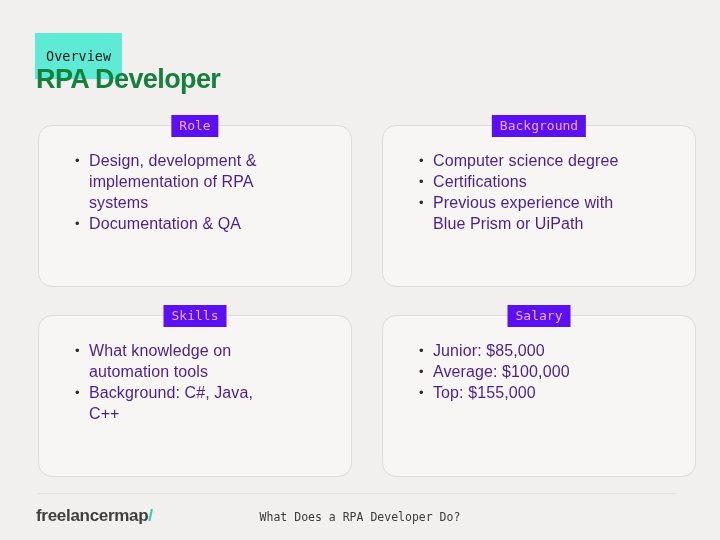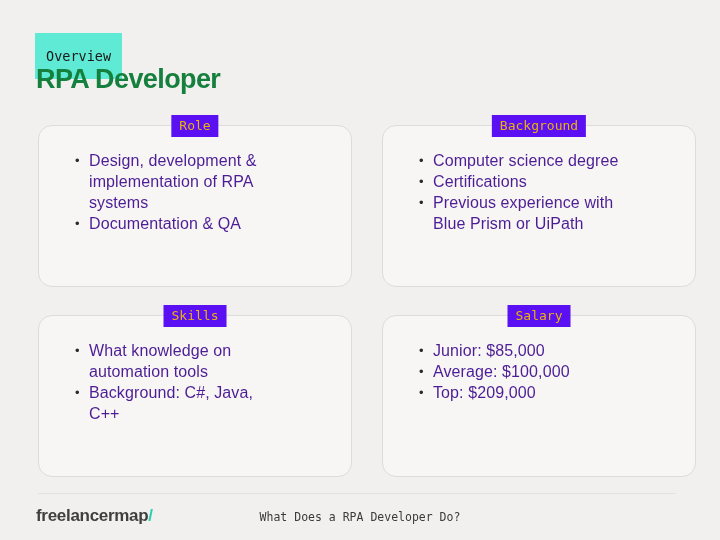--- a/index.html
+++ b/index.html
@@ -46,21 +46,21 @@
     background: #f7f6f5;
     border: 1px solid #dddcda;
     border-radius: 14px;
     padding: 24px 20px 0 34px;
   }
   .card-chip {
     position: absolute;
     top: -11px; left: 50%;
     transform: translateX(-50%);
     background: #5a10f2;
-    color: #eab308;
+    color: #f0abfc;
     font-family: "DejaVu Sans Mono", "Liberation Mono", monospace;
     font-size: 13px;
     line-height: 22px;
     padding: 0 8px;
     white-space: nowrap;
   }
   .card ul { list-style: none; }
   .card li {
     position: relative;
     max-width: 208px;
@@ -135,21 +135,21 @@
       <li>What knowledge on automation tools</li>
       <li>Background: C#, Java, C++</li>
     </ul>
   </div>
 
   <div class="card">
     <div class="card-chip">Salary</div>
     <ul>
       <li>Junior: $85,000</li>
       <li>Average: $100,000</li>
-      <li>Top: $209,000</li>
+      <li>Top: $155,000</li>
     </ul>
   </div>
 
 </div>
 
 <div class="footer-divider"></div>
 <div class="footer-logo"><span>freelancermap</span><span class="slash">/</span></div>
 <div class="footer-caption">What Does a RPA Developer Do?</div>
 
 </body></html>

